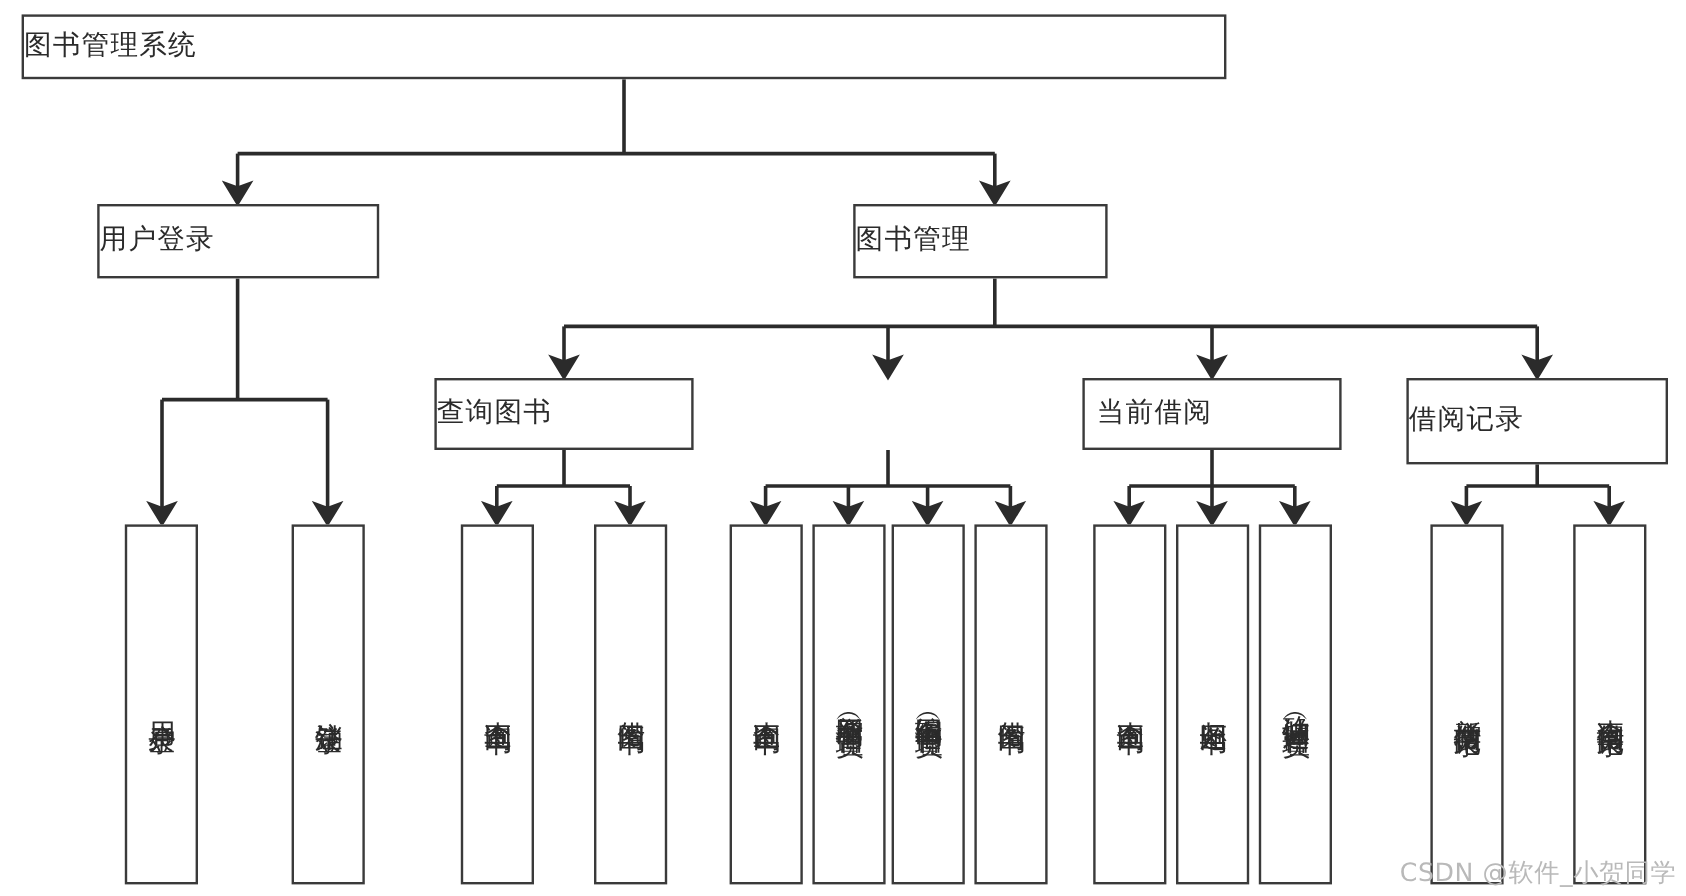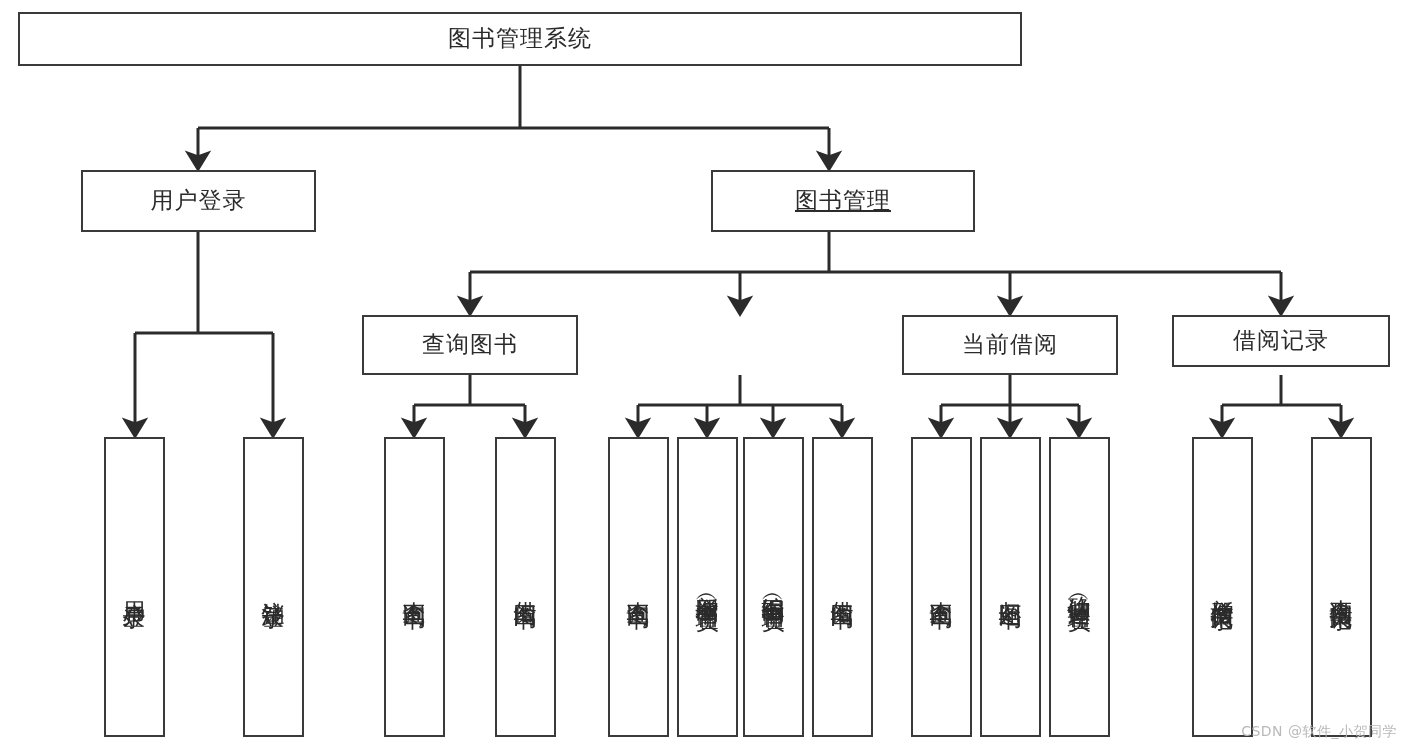--- a/index.html
+++ b/index.html
@@ -26,21 +26,21 @@
     height: 747px;
     pointer-events: none;
   }
   .node {
     position: absolute;
     box-sizing: border-box;
     background: #ffffff;
     border: 2px solid #3a3a3a;
     display: flex;
     align-items: center;
-    justify-content: center;
+    justify-content: flex-start;
     color: #2b2b2b;
   }
   .node-h {
     font-size: 23px;
     line-height: 1.2;
     letter-spacing: 1px;
     white-space: nowrap;
   }
   .node-root {
     font-size: 23px;
@@ -56,21 +56,21 @@
     text-align: center;
     padding: 4px 0;
   }
   .node-v > span {
     display: block;
   }
   #watermark {
     position: absolute;
     right: 8px;
     bottom: 6px;
-    font-size: 14px;
+    font-size: 21px;
     color: #b9b9b9;
     white-space: nowrap;
     letter-spacing: 0.5px;
   }
 </style>
 </head>
 <body>
 
 <div id="diagram">
 
@@ -126,31 +126,31 @@
     </g>
   </svg>
 
   <div class="node node-h node-root" style="left:18px; top:12px; width:1004px; height:54px;">
     <span>图书管理系统</span>
   </div>
 
   <div class="node node-h" style="left:81px; top:170px; width:235px; height:62px;">
     <span>用户登录</span>
   </div>
-  <div class="node node-h" style="left:711px; top:170px; width:264px; height:62px;text-decoration:underline;">
+  <div class="node node-h" style="left:711px; top:170px; width:212px; height:62px;">
     <span>图书管理</span>
   </div>
 
   <div class="node node-h" style="left:362px; top:315px; width:216px; height:60px;">
     <span>查询图书</span>
   </div>
-  <div class="node node-h" style="left:902px; top:315px; width:216px; height:60px;">
+  <div class="node node-h" style="left:902px; top:315px; width:216px; height:60px;padding-left:10px;">
     <span>当前借阅</span>
   </div>
-  <div class="node node-h" style="left:1172px; top:315px; width:218px; height:52px;">
+  <div class="node node-h" style="left:1172px; top:315px; width:218px; height:72px;">
     <span>借阅记录</span>
   </div>
 
   <div class="node node-v" style="left:104px; top:437px; width:61px; height:300px;">
     <span>用户登录</span>
   </div>
   <div class="node node-v" style="left:243px; top:437px; width:61px; height:300px;">
     <span>注销登录</span>
   </div>
 

